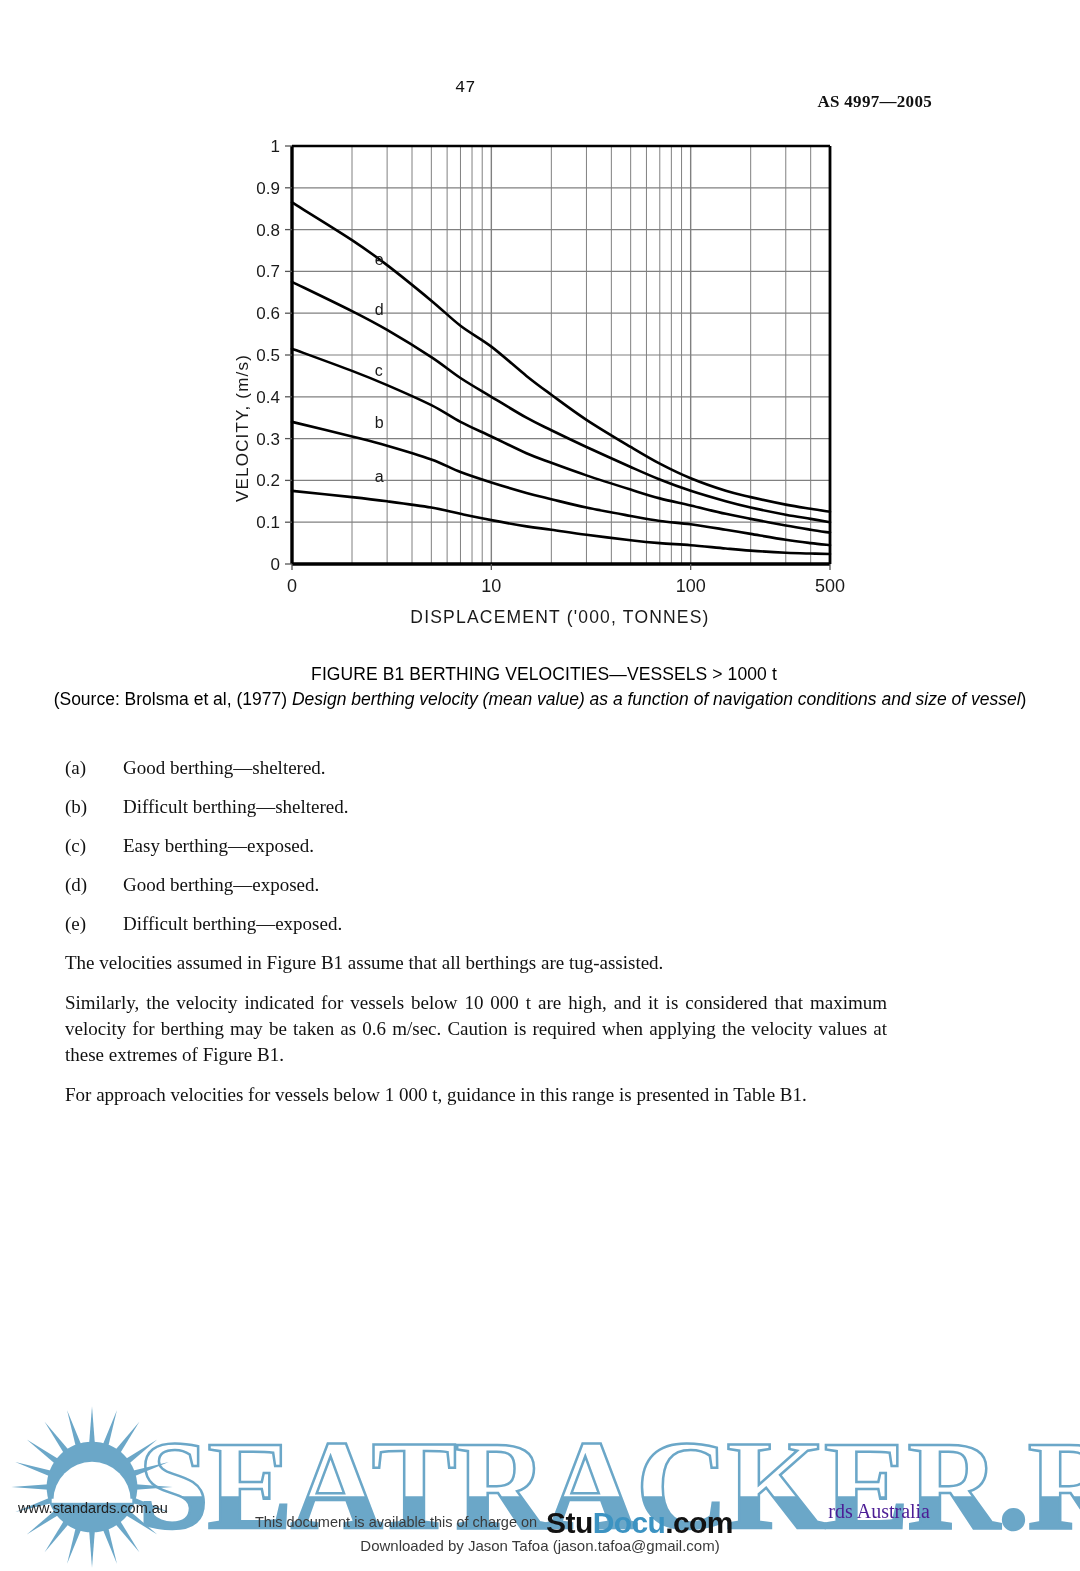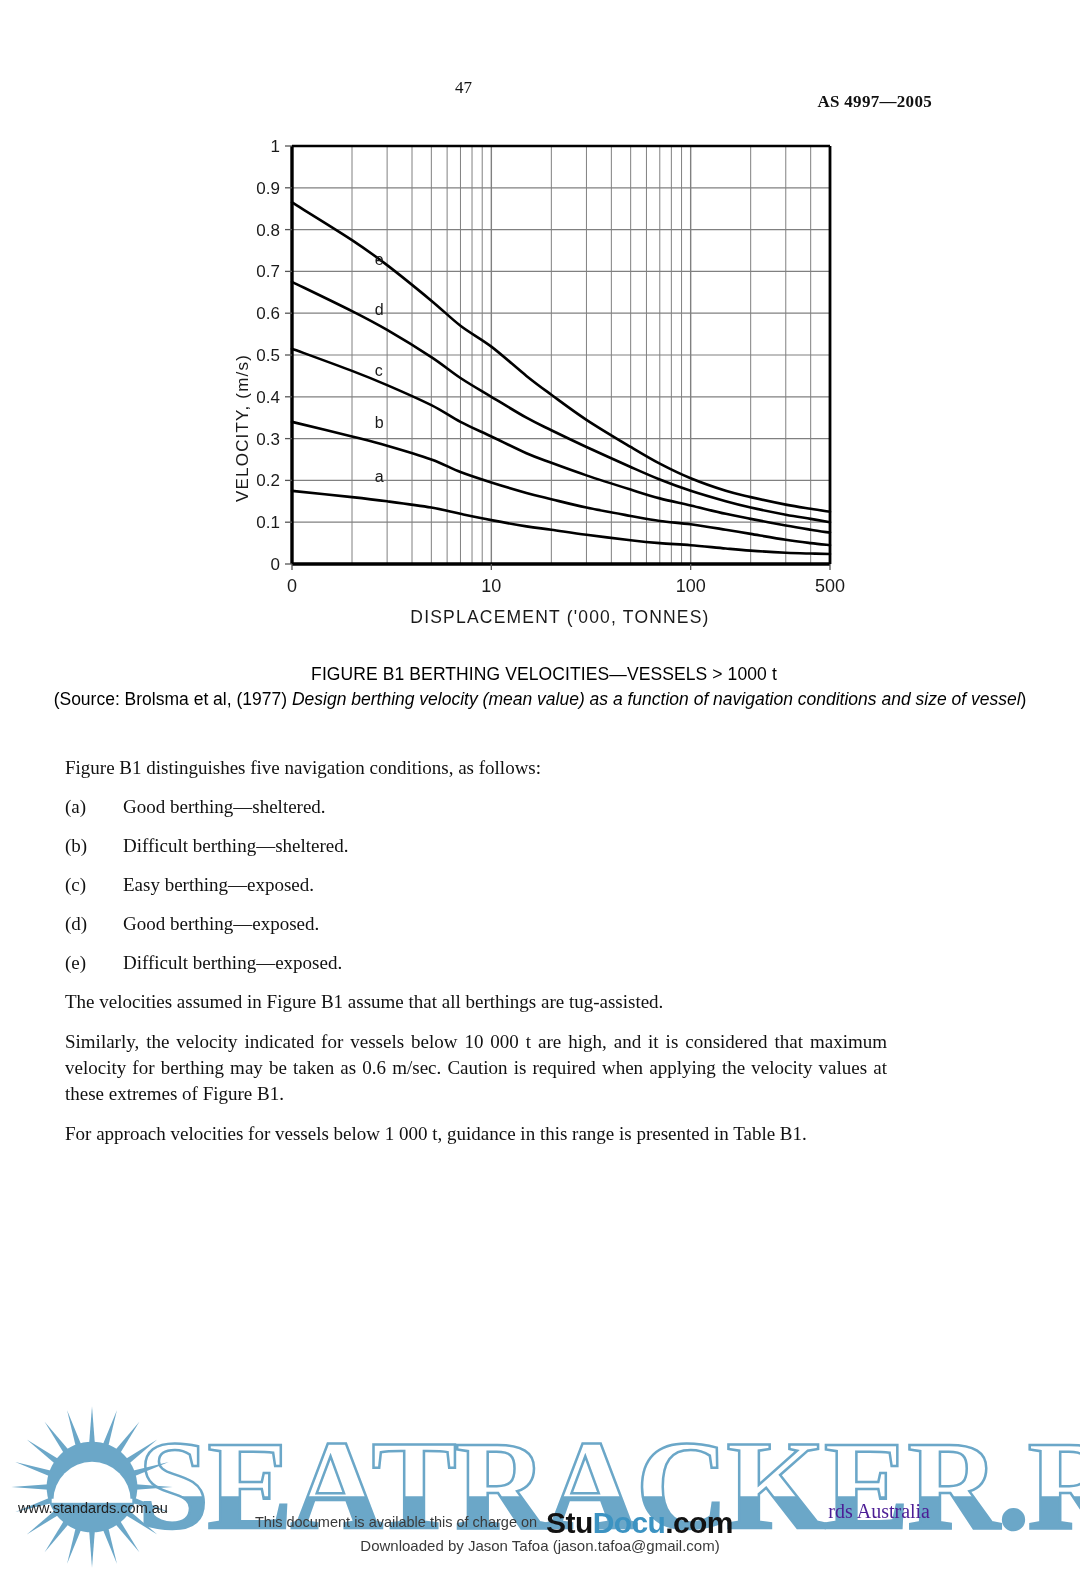--- a/index.html
+++ b/index.html
@@ -22,21 +22,21 @@
     position: absolute;
     top: 78px;
     left: 0;
     width: 1080px;
     height: 26px;
   }
   .page-number {
     position: absolute;
     left: 455px;
     top: 0;
-    font-family: Liberation Serif, serif;
+    font-family: Liberation Mono, monospace;
     font-size: 17px;
   }
   .std-ref {
     position: absolute;
     right: 148px;
     top: 0;
     font-family: "Liberation Serif", serif;
     font-size: 17px;
     font-weight: bold;
     letter-spacing: 0.3px;
@@ -307,21 +307,20 @@
     <text id="t-xlabel" x="330" y="495" text-anchor="middle" font-family="Liberation Sans, sans-serif" font-size="17.5" fill="#1a1a1a" letter-spacing="1.2">DISPLACEMENT ('000, TONNES)</text>
   </svg>
 </div>
 
 <div class="figure-caption">
   <span class="caption-title">FIGURE  B1   BERTHING VELOCITIES—VESSELS &gt; 1000 t</span>
   <span class="caption-source"><span>(Source: Brolsma et al, (1977) </span><span class="ital">Design berthing velocity (mean value) as a function of navigation conditions and size of vessel</span><span>)</span></span>
 </div>
 
 <div class="body-text">
-  <p class="intro">Figure B1 distinguishes five navigation conditions, as follows:</p>
 
   <div class="list-item">
     <span class="marker">(a)</span>
     <span class="item-text">Good berthing—sheltered.</span>
   </div>
   <div class="list-item">
     <span class="marker">(b)</span>
     <span class="item-text">Difficult berthing—sheltered.</span>
   </div>
   <div class="list-item">

